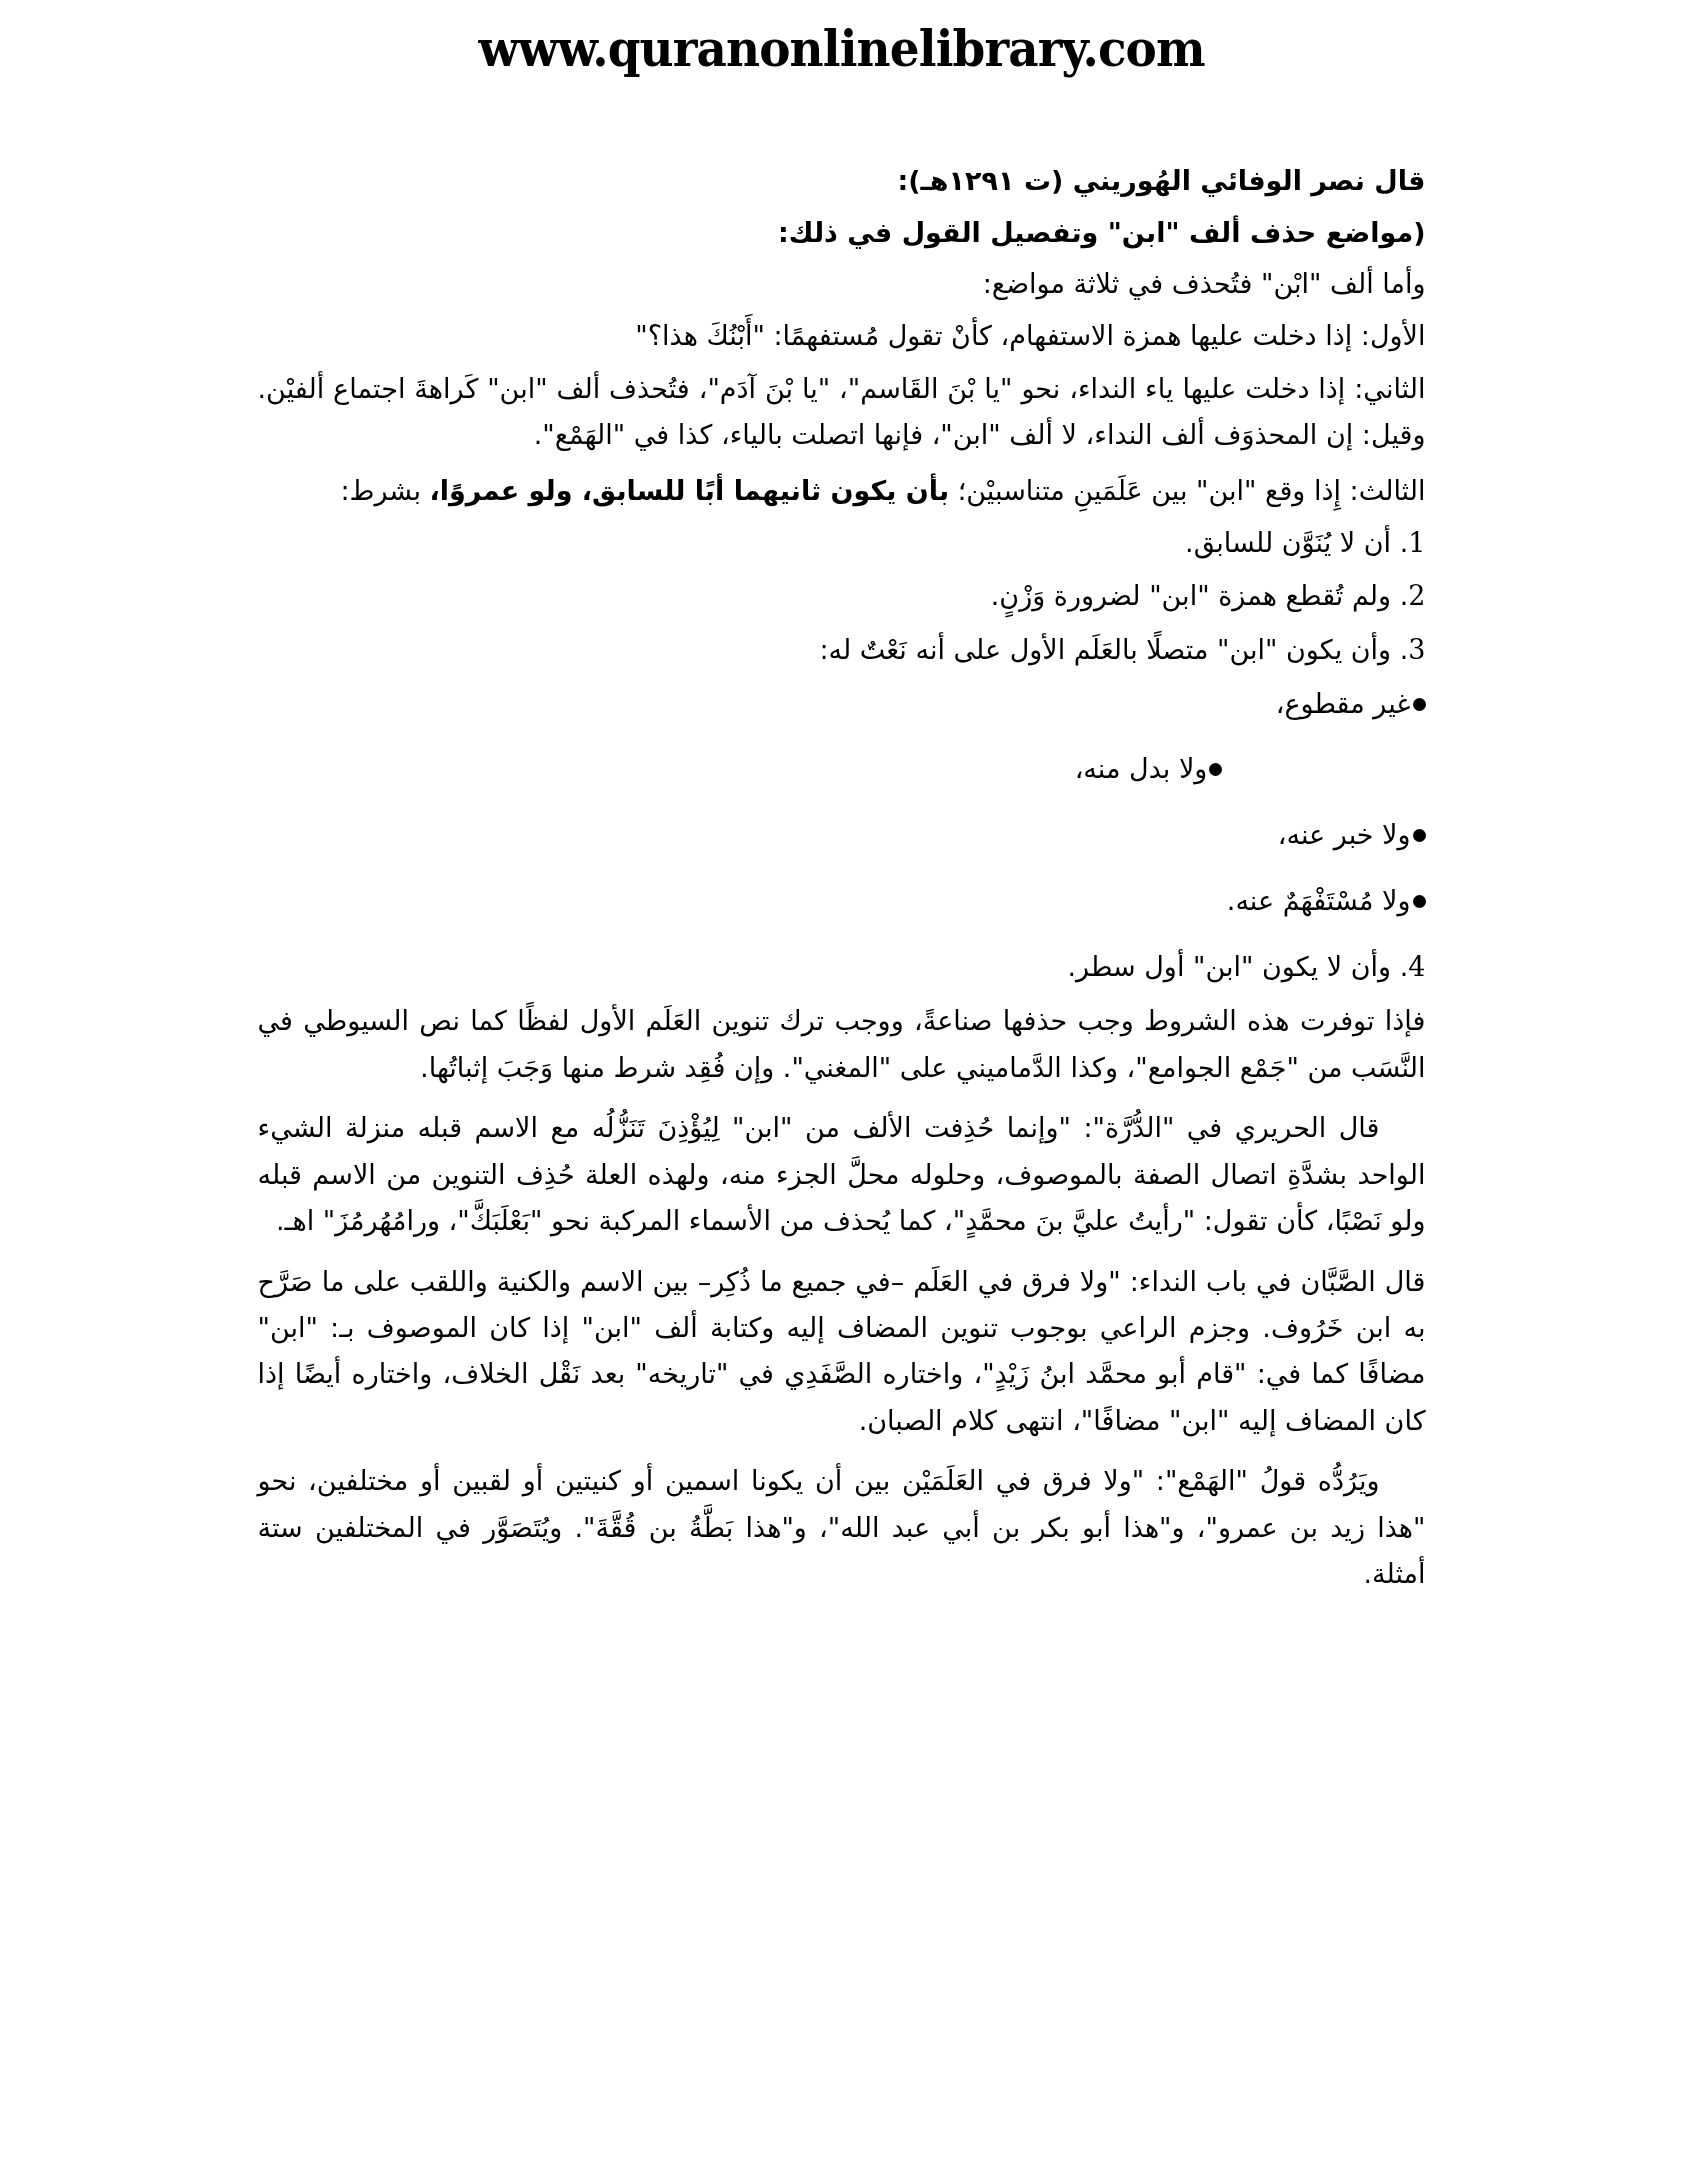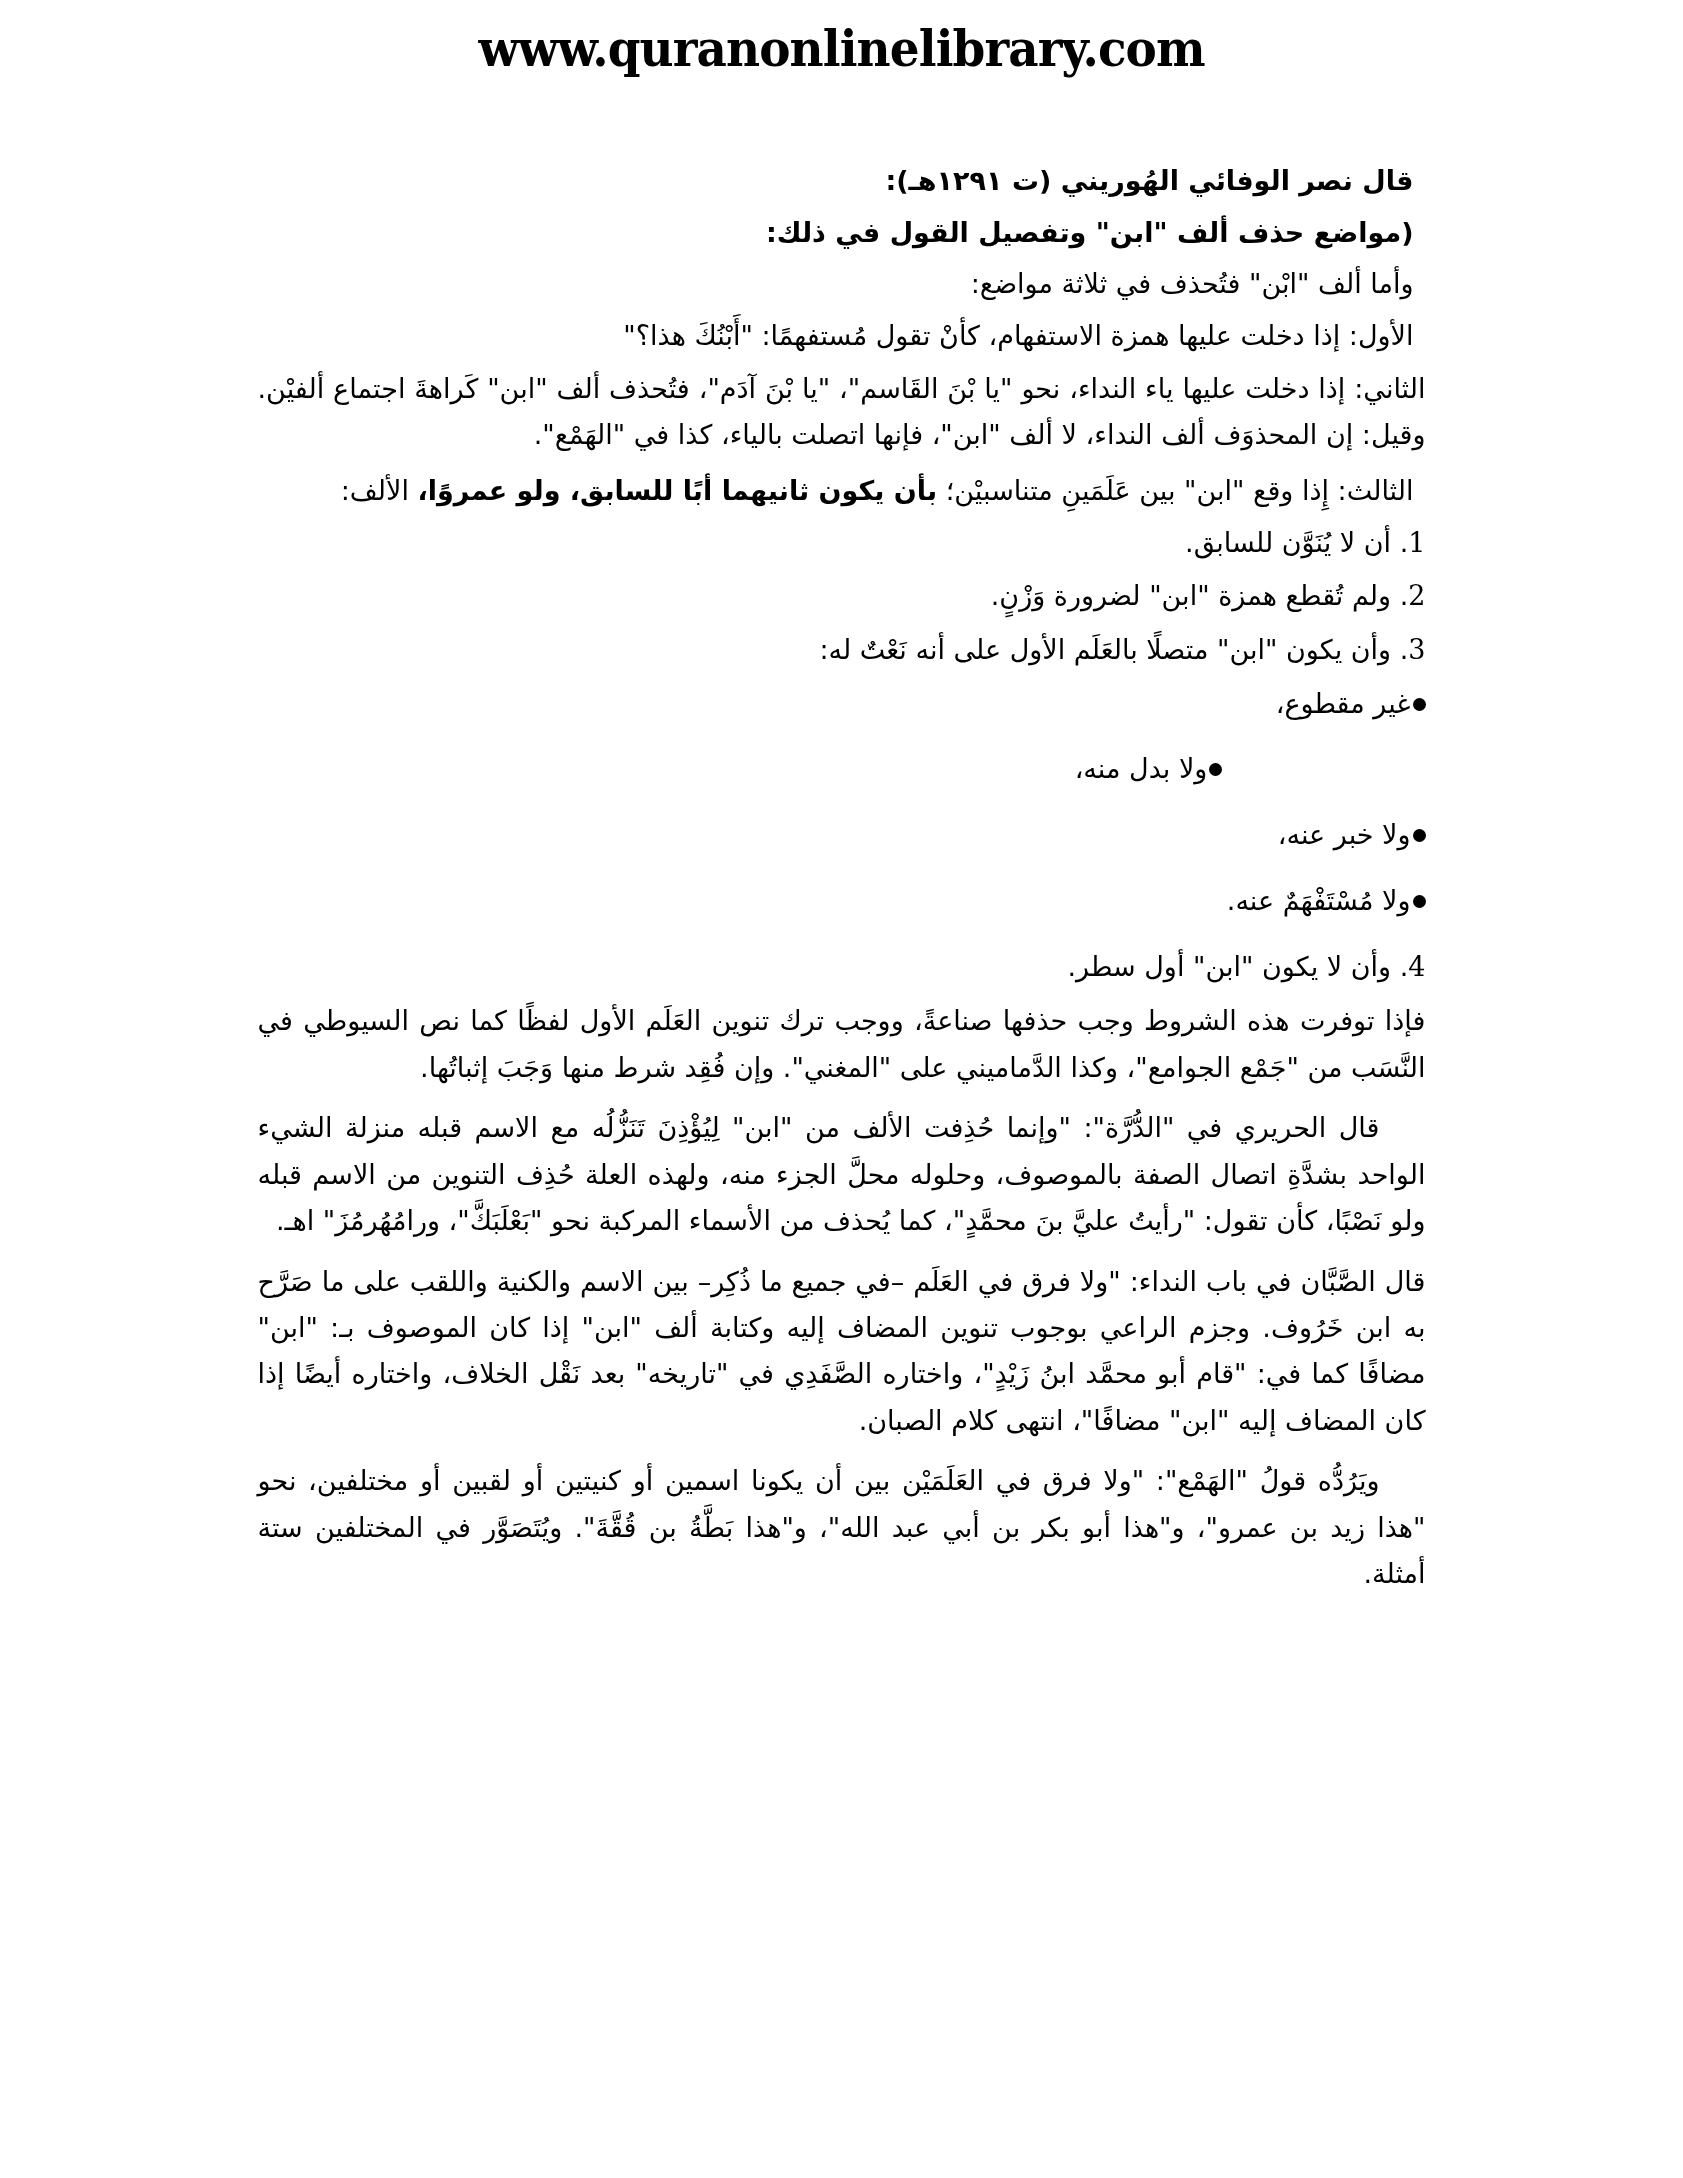--- a/index.html
+++ b/index.html
@@ -52,21 +52,21 @@
     font-size: 27px;
     line-height: 1.62;
     font-family: "DejaVu Sans", "Liberation Sans", sans-serif;
   }
 
   .bold { font-weight: bold; }
 
   
   .lead {
     text-align: right;
-    margin: 0 12px 8px 0;
+    margin: 0 0 8px 0;
     white-space: nowrap;
   }
 
   
   .num-list {
     list-style: none;
     margin: 6px 0 6px 0;
     padding: 0;
     direction: rtl;
   }
@@ -146,21 +146,21 @@
 
     <p class="lead off-6">وأما ألف "ابْن" فتُحذف في ثلاثة مواضع:</p>
 
     <p class="lead off-3">الأول: إذا دخلت عليها همزة الاستفهام، كأنْ تقول مُستفهمًا: "أَبْنُكَ هذا؟"</p>
 
     <p class="para no-indent">الثاني: إذا دخلت عليها ياء النداء، نحو "يا بْنَ القَاسم"، "يا بْنَ آدَم"، فتُحذف ألف "ابن" كَراهةَ اجتماع ألفيْن. وقيل: إن المحذوَف ألف النداء، لا ألف "ابن"، فإنها اتصلت بالياء، كذا في "الهَمْع".</p>
 
     <p class="lead off-1">
       <span>الثالث: إِذا وقع "ابن" بين عَلَمَينِ متناسبيْن؛</span>
       <span class="bold">بأن يكون ثانيهما أبًا للسابق، ولو عمروًا،</span>
-      <span>الألف:</span>
+      <span>بشرط:</span>
     </p>
 
     <ol class="num-list">
       <li style="padding-left:416px;">
         <span class="num">1</span><span>.</span>
         <span>أن لا يُنَوَّن للسابق.</span>
       </li>
       <li style="padding-left:297px;">
         <span class="num">2</span><span>.</span>
         <span>ولم تُقطع همزة "ابن" لضرورة وَزْنٍ.</span>

